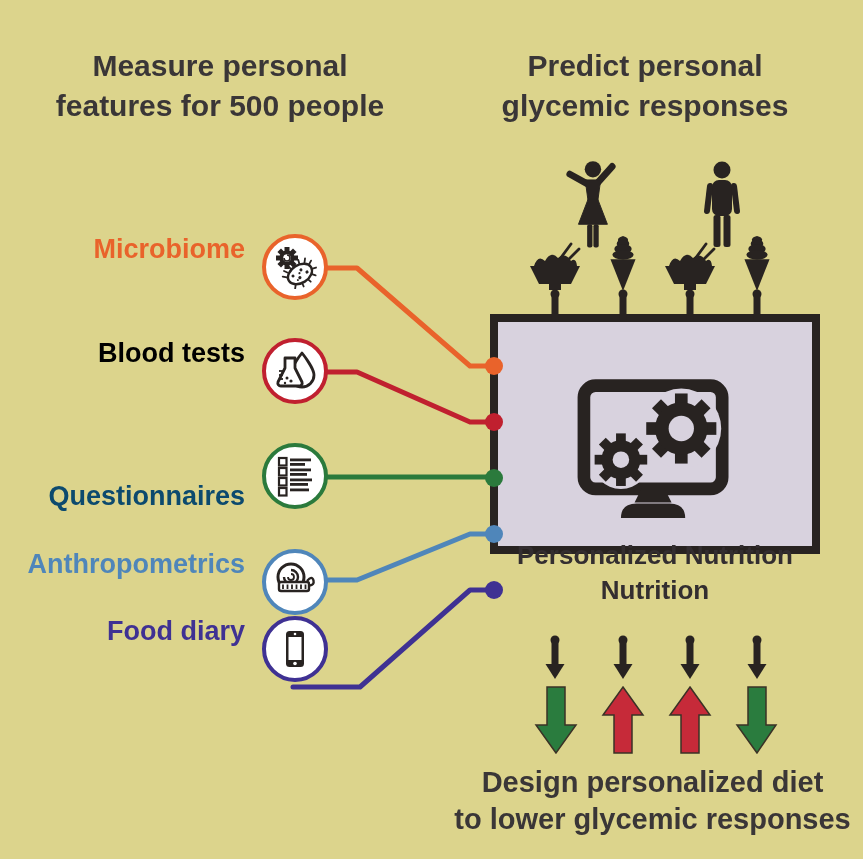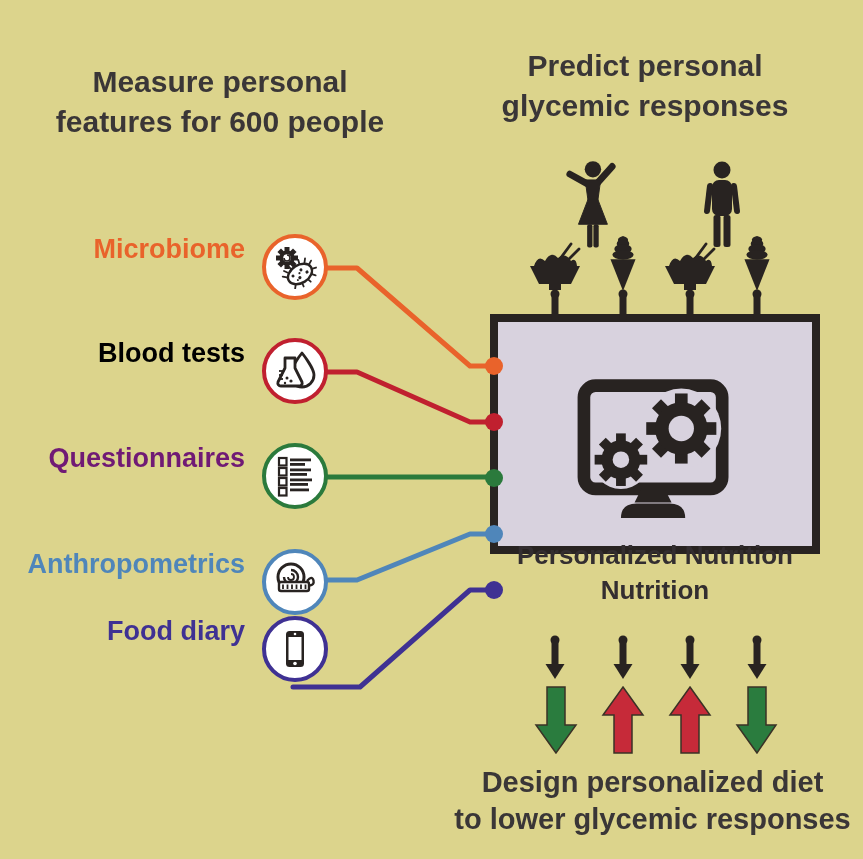--- a/index.html
+++ b/index.html
@@ -14,38 +14,38 @@
   .layer{position:absolute;left:0;top:0;pointer-events:none;}
   .under{z-index:1;}
   .over{z-index:4;}
 
   .title{
     position:absolute;z-index:2;
     text-align:center;
     font-weight:bold;font-size:30px;line-height:40px;
     color:#3a3637;
   }
-  .title-left{left:0;top:62px;width:440px;}
+  .title-left{left:0;top:46px;width:440px;}
   .title-right{left:425px;top:46px;width:440px;}
   .title-bottom{left:400px;top:764px;width:505px;font-size:29px;line-height:37px;}
 
   .feature-row{
     position:absolute;z-index:2;
     left:10px;width:318px;height:68px;
     display:flex;align-items:flex-start;justify-content:flex-end;gap:17px;
   }
   .feature-label{font-weight:bold;font-size:27px;white-space:nowrap;}
   .feature-circle{
     flex:0 0 auto;width:58px;height:58px;border-radius:50%;
     background:#fff;border:4px solid #000;
     display:flex;align-items:center;justify-content:center;
   }
   .row-0{top:234px;} .row-0 .feature-label{color:#e9632b;} .row-0 .feature-circle{border-color:#e9632b;}
   .row-1{top:338px;} .row-1 .feature-label{color:#000000;} .row-1 .feature-circle{border-color:#c0202f;}
-  .row-2{top:443px;} .row-2 .feature-label{color:#701a75;} .row-2 .feature-circle{border-color:#2b7a3c;}
+  .row-2{top:443px;} .row-2 .feature-label{color:#0c4a6e;margin-top:38px;} .row-2 .feature-circle{border-color:#2b7a3c;}
   .row-3{top:549px;} .row-3 .feature-label{color:#4f86ba;} .row-3 .feature-circle{border-color:#4f86ba;}
   .row-4{top:616px;} .row-4 .feature-label{color:#3f3193;} .row-4 .feature-circle{border-color:#3f3193;}
 
   .predictor-box{
     position:absolute;z-index:2;box-sizing:border-box;
     left:490px;top:314px;width:330px;height:240px;
     background:#d8d2de;border:8px solid #282321;
   }
   .predictor-icon{position:absolute;left:50%;top:52px;transform:translateX(-50%);}
   .predictor-label{
@@ -71,21 +71,21 @@
     <g stroke="#3a3226" stroke-width="1.5">
       <path d="M556,753 L536,725 L547,725 L547,687 L565,687 L565,725 L576,725 Z" fill="#2a7c3e"></path>
       <path d="M623,687 L643,715 L632,715 L632,753 L614,753 L614,715 L603,715 Z" fill="#c62a39"></path>
       <path d="M690,687 L710,715 L699,715 L699,753 L681,753 L681,715 L670,715 Z" fill="#c62a39"></path>
       <path d="M757,753 L737,725 L748,725 L748,687 L766,687 L766,725 L776,725 Z" fill="#2a7c3e"></path>
     </g>
   </svg>
 
   <div class="title title-left">
     <div>Measure personal</div>
-    <div>features for 600 people</div>
+    <div>features for 500 people</div>
   </div>
   <div class="title title-right">
     <div>Predict personal</div>
     <div>glycemic responses</div>
   </div>
   <div class="title title-bottom">
     <div>Design personalized diet</div>
     <div>to lower glycemic responses</div>
   </div>
 

